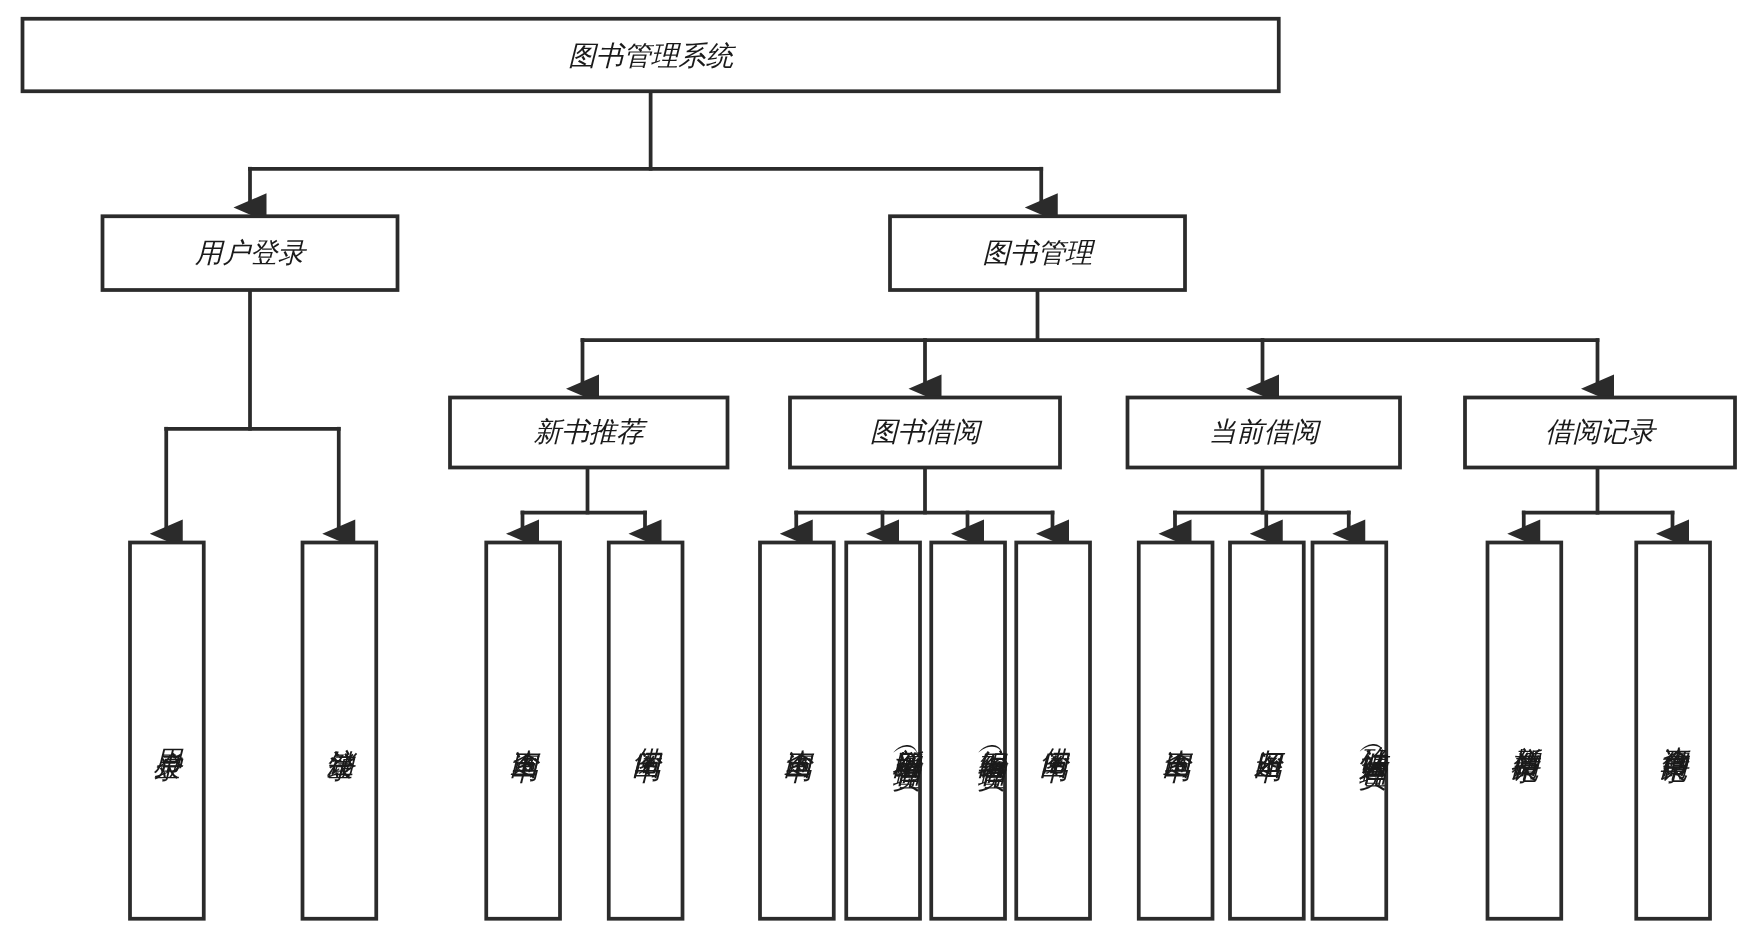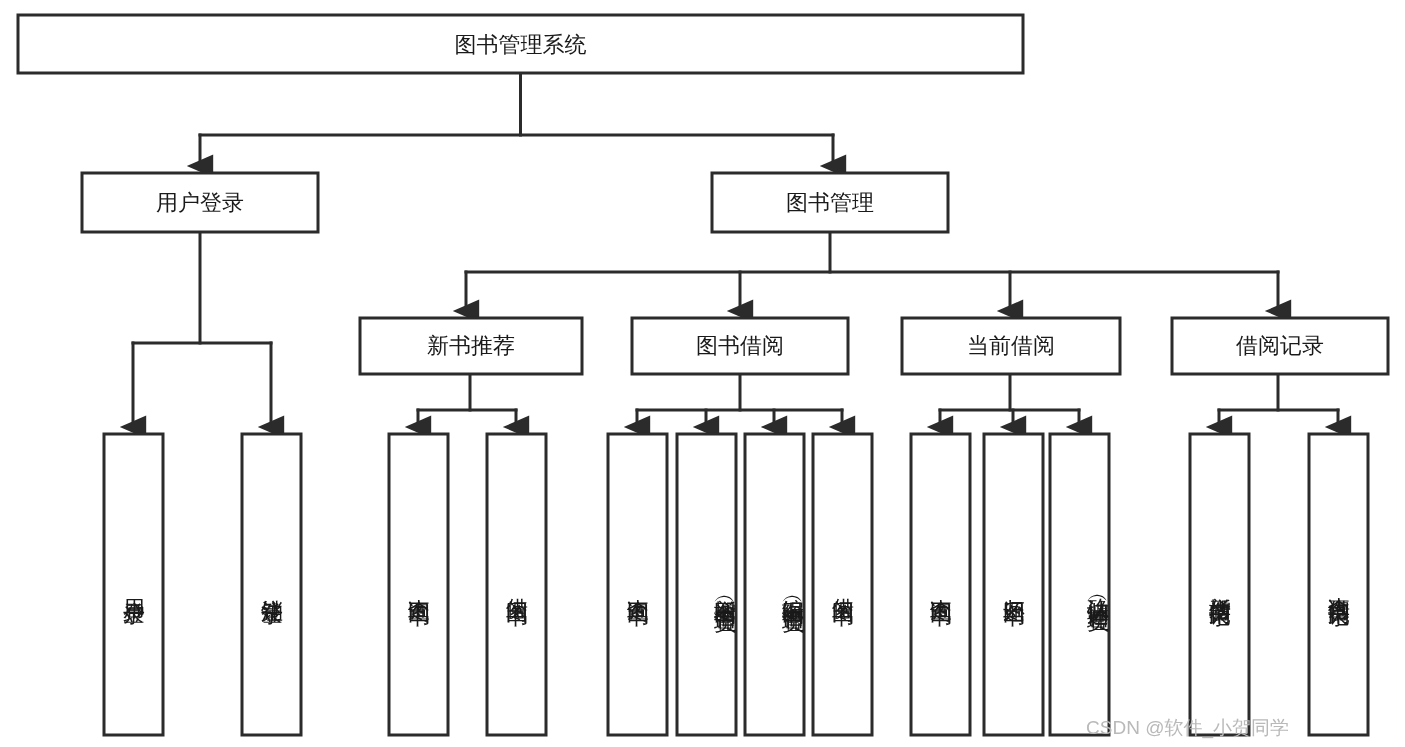--- a/index.html
+++ b/index.html
@@ -11,20 +11,21 @@
     width: 1405px;
     height: 747px;
     font-family: "Liberation Sans", "DejaVu Sans", sans-serif;
     overflow: hidden;
     position: relative;
   }
   #diagram-root {
     position: relative;
     width: 1301px;
     height: 747px;
+    font-style: italic;
   }
   svg#flow {
     position: absolute;
     top: 0;
     left: 0;
     width: 1405px;
     height: 747px;
     display: block;
   }
   .node-box {
@@ -190,14 +191,13 @@
   <div class="vlabel" style="left:608px; top:434px; width:59px; height:301px;">查询图书</div>
   <div class="vlabel" style="left:677px; top:434px; width:59px; height:301px; align-items:flex-start; padding-top:10px; box-sizing:border-box;">新增图书（管理员）</div>
   <div class="vlabel" style="left:745px; top:434px; width:59px; height:301px; align-items:flex-start; padding-top:10px; box-sizing:border-box;">编辑图书（管理员）</div>
   <div class="vlabel" style="left:813px; top:434px; width:59px; height:301px;">借阅图书</div>
   <div class="vlabel" style="left:911px; top:434px; width:59px; height:301px;">查询图书</div>
   <div class="vlabel" style="left:984px; top:434px; width:59px; height:301px;">归还图书</div>
   <div class="vlabel" style="left:1050px; top:434px; width:59px; height:301px; align-items:flex-start; padding-top:8px; box-sizing:border-box;">确认归还（管理员）</div>
   <div class="vlabel" style="left:1190px; top:434px; width:59px; height:301px;">新增借阅记录</div>
   <div class="vlabel" style="left:1309px; top:434px; width:59px; height:301px;">查询借阅记录</div>
 
-  <div class="watermark">CSDN @软件_小贺同学</div>
 </div>
 
 </body></html>

